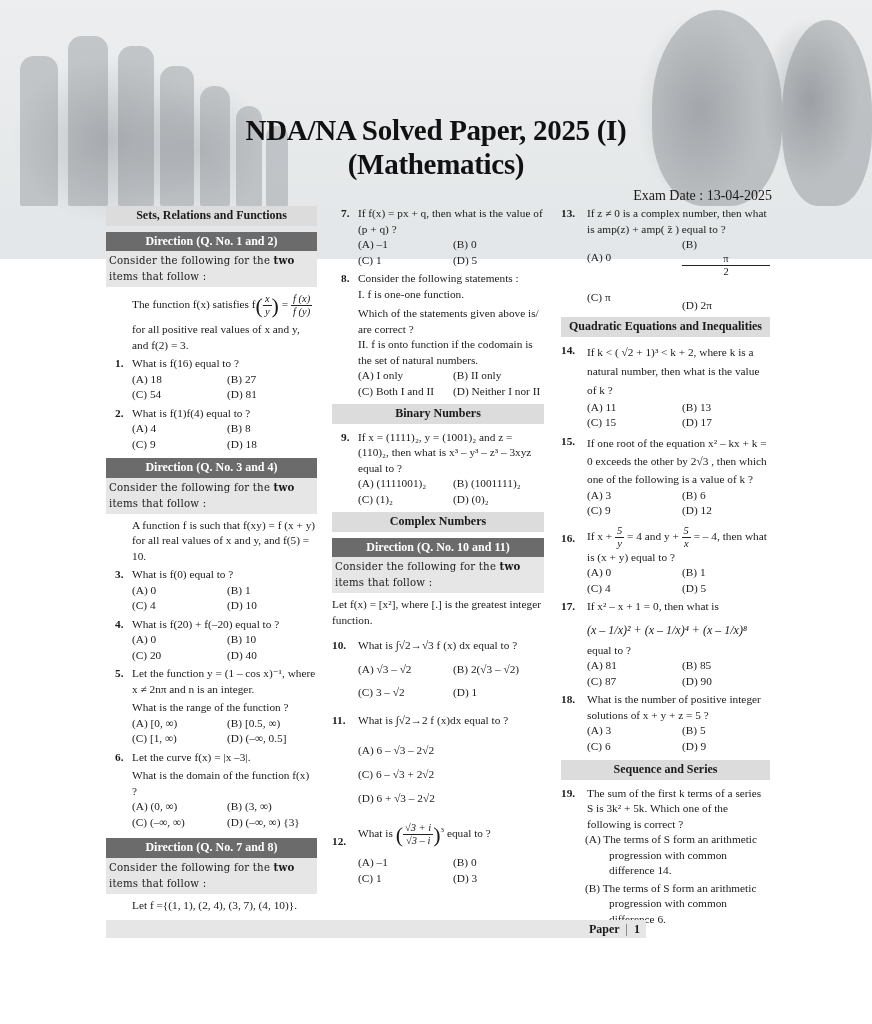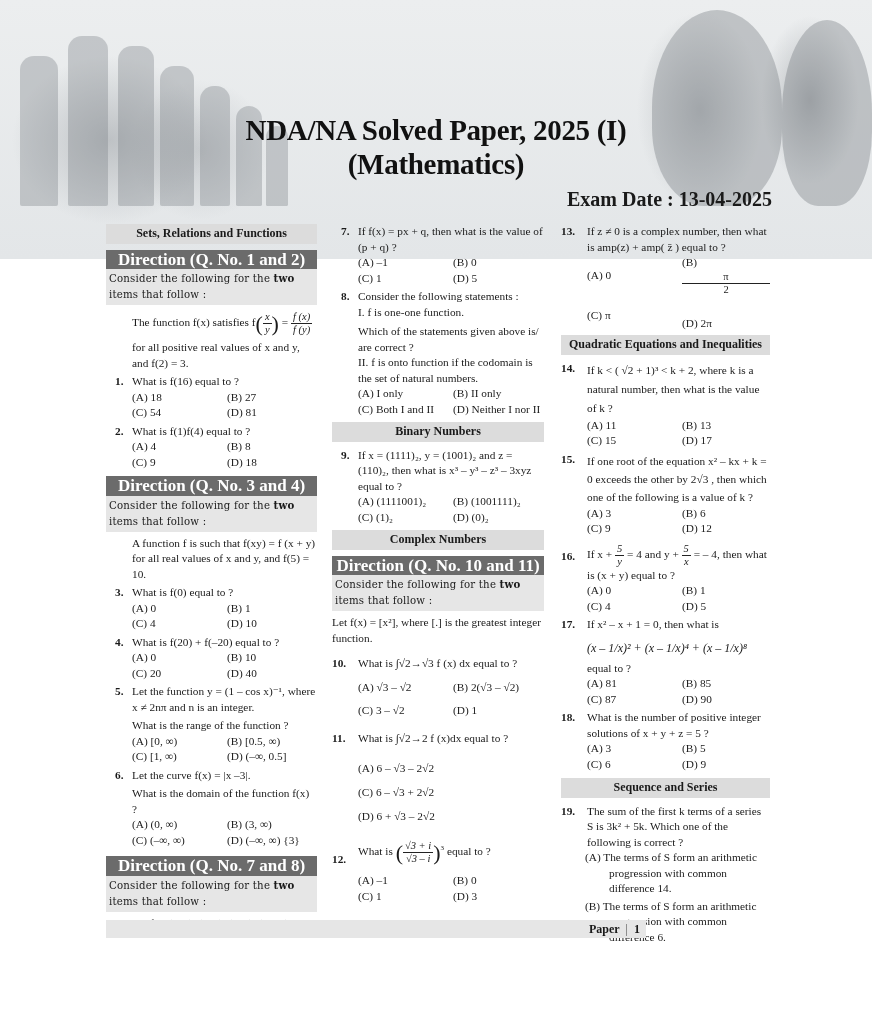--- a/index.html
+++ b/index.html
@@ -14,27 +14,27 @@
       radial-gradient(ellipse 100px 100px at 200px 150px, rgba(150,155,160,.35), transparent 70%),
       linear-gradient(180deg, #eceeef 0%, #e3e6e8 100%); }
   .soldiers { position:absolute; left:0; top:20px; width:330px; height:186px; }
   .soldier { position:absolute; bottom:0; background:rgba(120,126,132,.35); border-radius:14px 14px 2px 2px; }
   .faces { position:absolute; right:0; top:0; width:260px; height:206px; }
   .face { position:absolute; background:rgba(110,115,120,.35); border-radius:50% 50% 40% 40%; }
   .title { position:absolute; left:0; width:872px; text-align:center; font-weight:bold; color:#111;
            font-family:"Liberation Serif", serif; font-size:29px; letter-spacing:-0.3px; }
   .t1 { top:114px; }
   .t2 { top:148px; }
-  .exam-date { position:absolute; right:100px; top:188px; font-size:20px; font-weight:bold; }
-  .col { position:absolute; top:224px; font-size:11.3px; line-height:15.5px; }
+  .exam-date { position:absolute; right:100px; top:188px; font-size:14px; font-weight:normal; }
+  .col { position:absolute; top:206px; font-size:11.3px; line-height:15.5px; }
   .c1 { left:106px; width:211px; }
   .c2 { left:332px; width:212px; }
   .c3 { left:561px; width:209px; }
   .sec { background:#dcdcdc; text-align:center; font-weight:bold; font-size:12px; padding:2px 0; margin:0 0 6px 0; }
-  .dir { background:#6b6b6b; color:#fff; text-align:center; font-weight:bold; font-size:17px; padding:2px 4px; }
+  .dir { background:#6b6b6b; color:#fff; text-align:center; font-weight:bold; font-size:12px; padding:2px 4px; }
   .dir-body { background:#e6e6e6; padding:1px 3px 2px 3px; font-family:"DejaVu Serif", serif; font-size:10.2px; line-height:16px; margin-bottom:4px; letter-spacing:0.2px; }
   .ind { padding-left:26px; }
   .q { position:relative; padding-left:26px; margin-top:3px; }
   .qn { position:absolute; left:9px; top:0; font-weight:bold; }
   .opts { display:grid; grid-template-columns: 95px 1fr; padding-left:26px; }
   .opts span { display:block; }
   .frac { display:inline-block; vertical-align:middle; text-align:center; font-style:italic; font-size:10.5px; line-height:12px; }
   .frac .num { display:block; border-bottom:1px solid #222; padding:0 2px; }
   .frac .den { display:block; padding:0 2px; }
   .paren { font-size:22px; vertical-align:middle; font-weight:lighter; }

